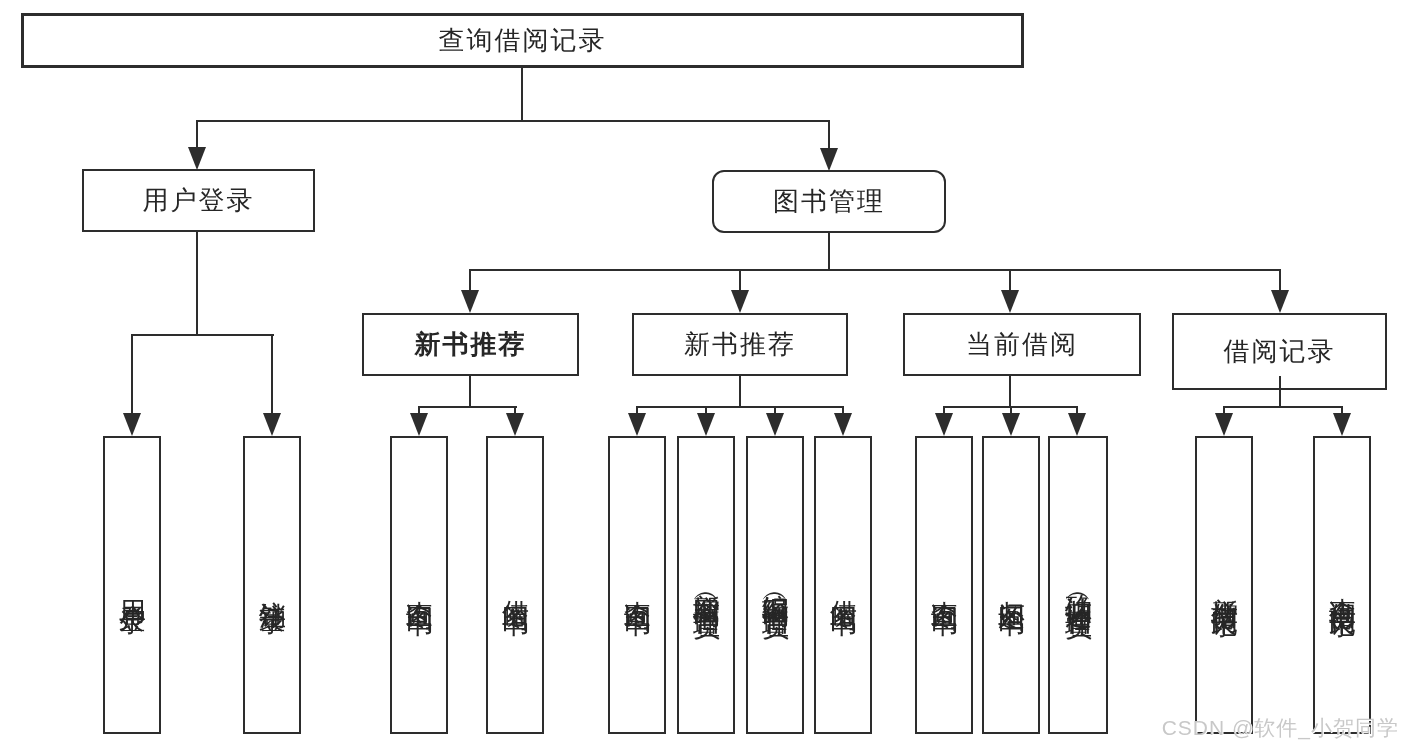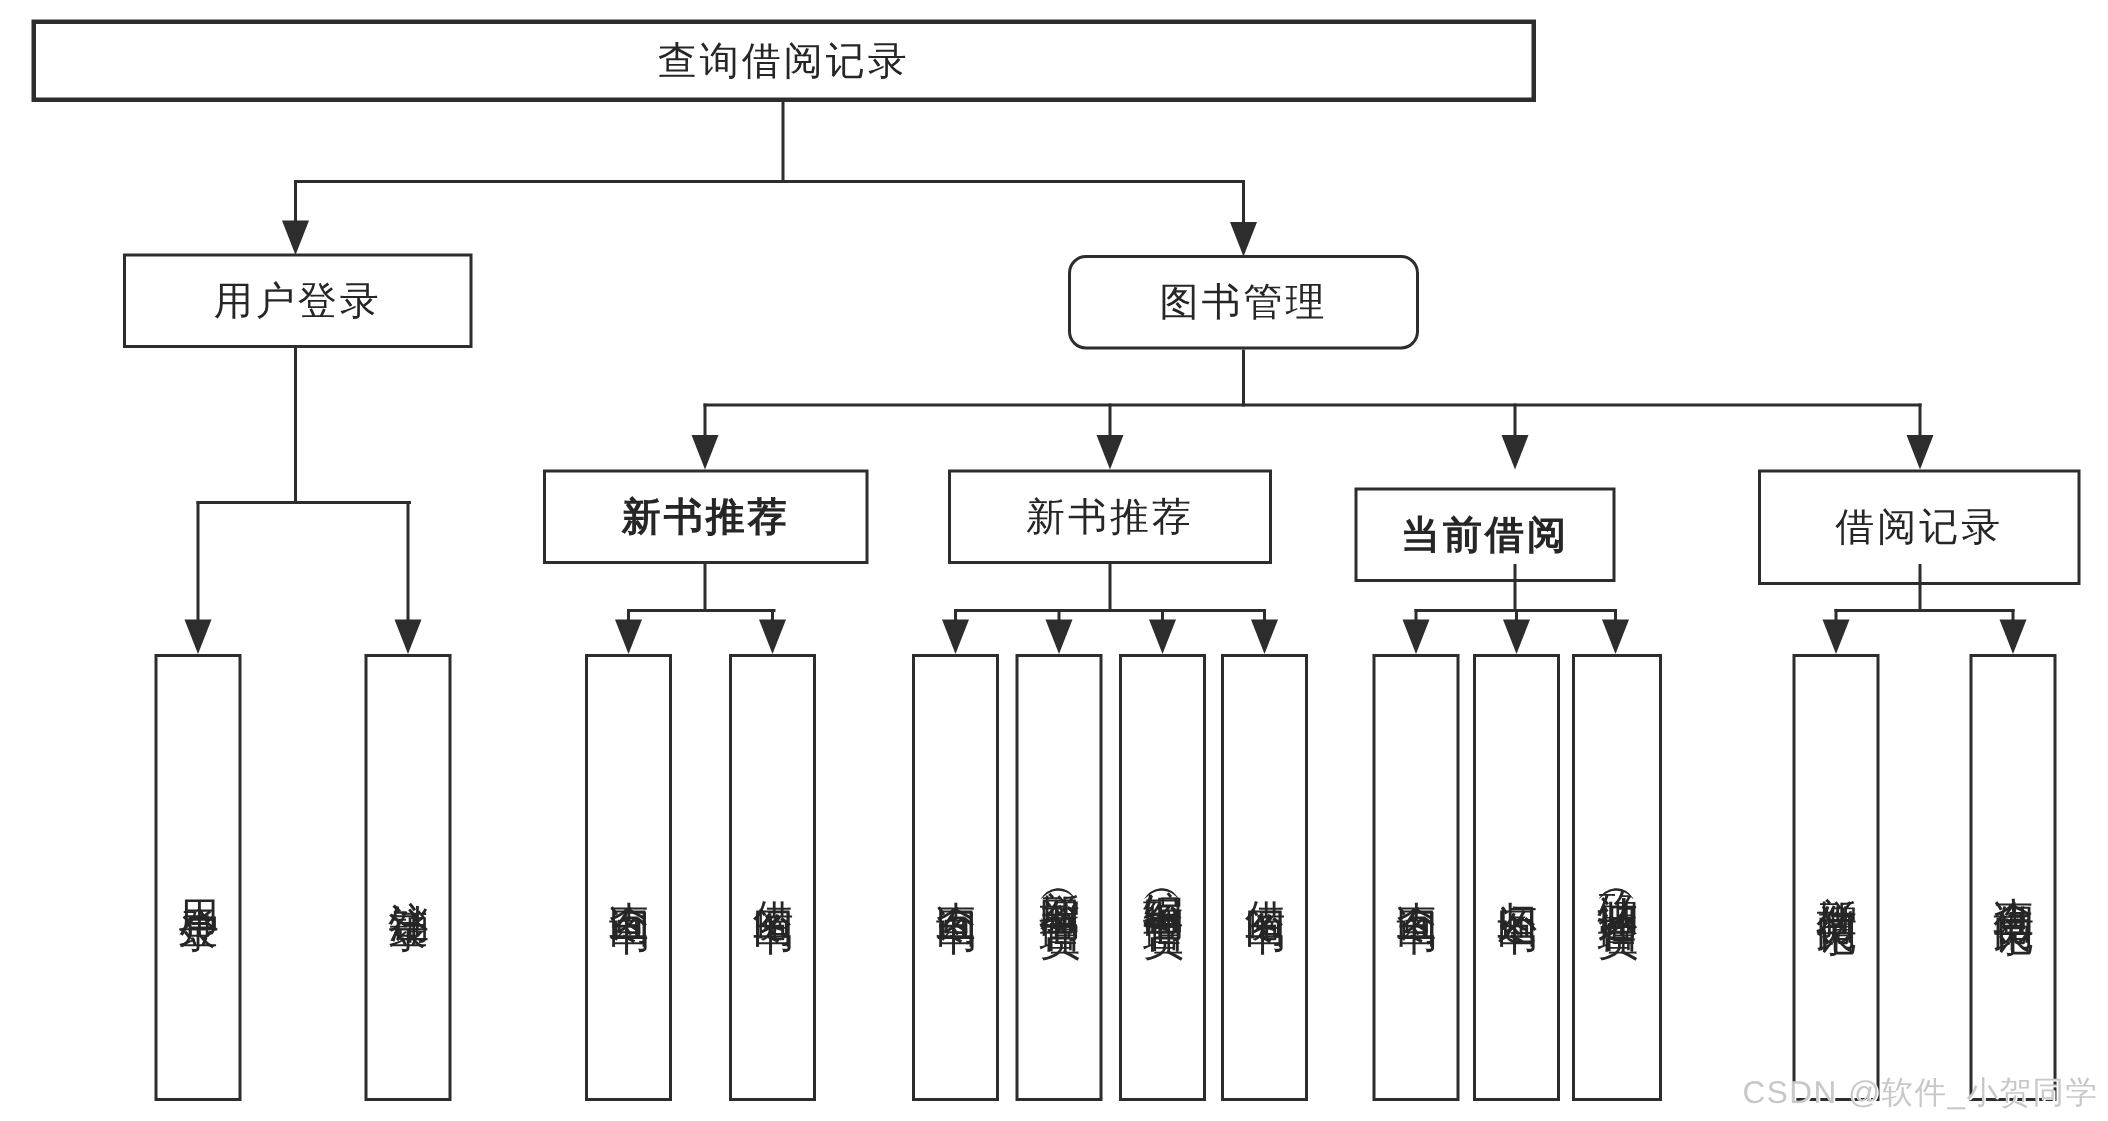--- a/index.html
+++ b/index.html
@@ -62,21 +62,21 @@
   <div class="box h" style="left:712px;top:170px;width:234px;height:63px;border-radius:12px;">
     <span>图书管理</span>
   </div>
 
   <div class="box h" style="left:362px;top:313px;width:217px;height:63px;font-weight:bold;">
     <span>新书推荐</span>
   </div>
   <div class="box h" style="left:632px;top:313px;width:216px;height:63px;">
     <span>新书推荐</span>
   </div>
-  <div class="box h" style="left:903px;top:325px;width:174px;height:63px;font-weight:bold;">
+  <div class="box h" style="left:903px;top:313px;width:238px;height:63px;">
     <span>当前借阅</span>
   </div>
   <div class="box h" style="left:1172px;top:313px;width:215px;height:77px;">
     <span>借阅记录</span>
   </div>
 
   <div class="box v" style="left:103px;top:436px;width:58px;height:298px;">
     <span>用户登录</span>
   </div>
   <div class="box v" style="left:243px;top:436px;width:58px;height:298px;">

